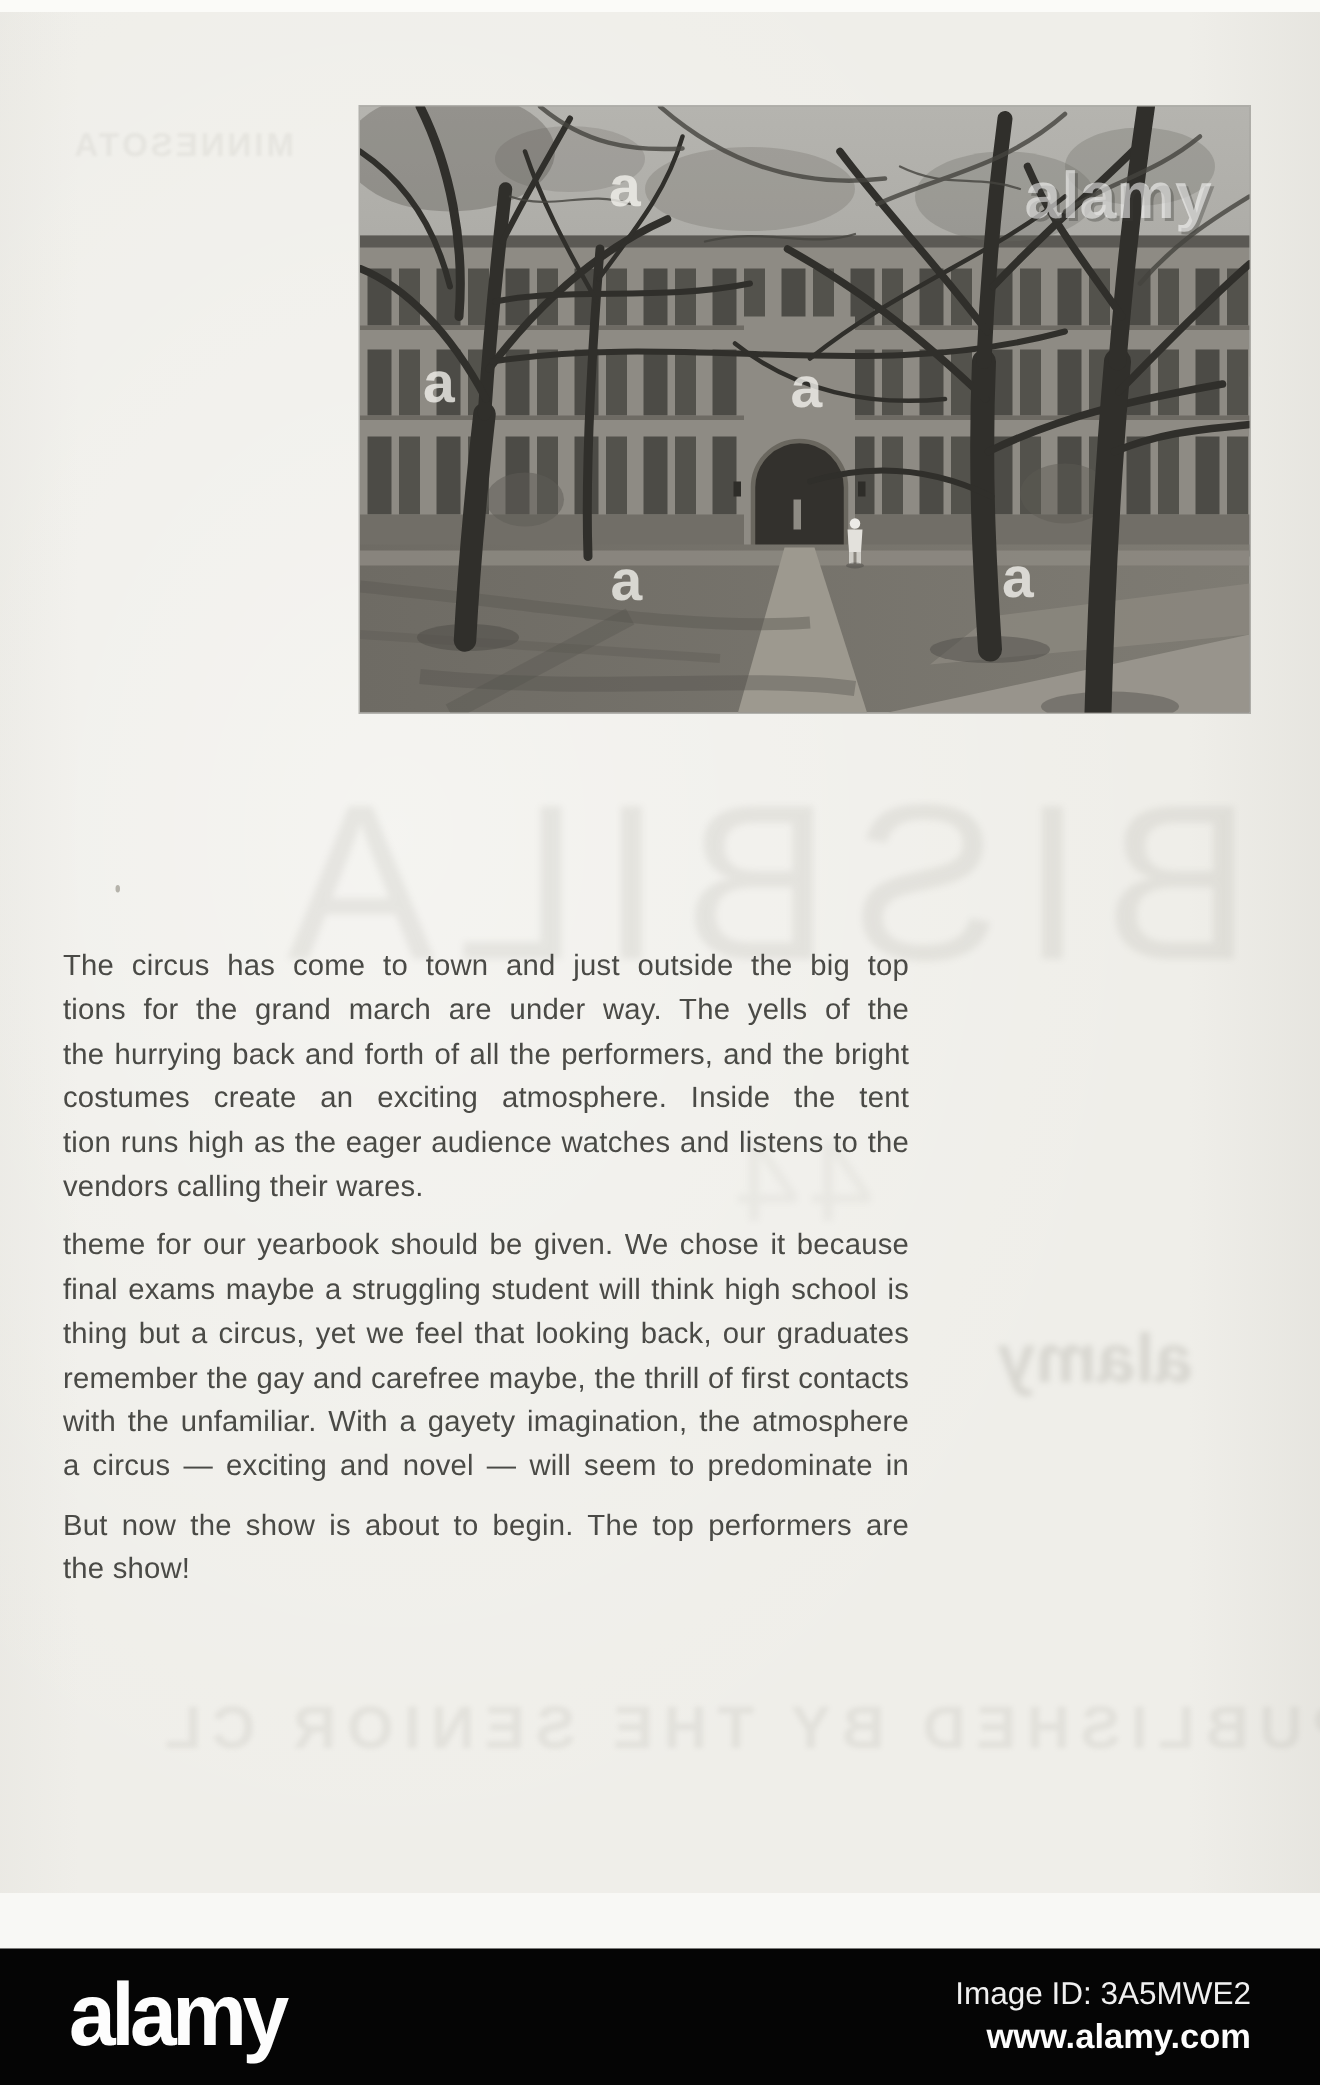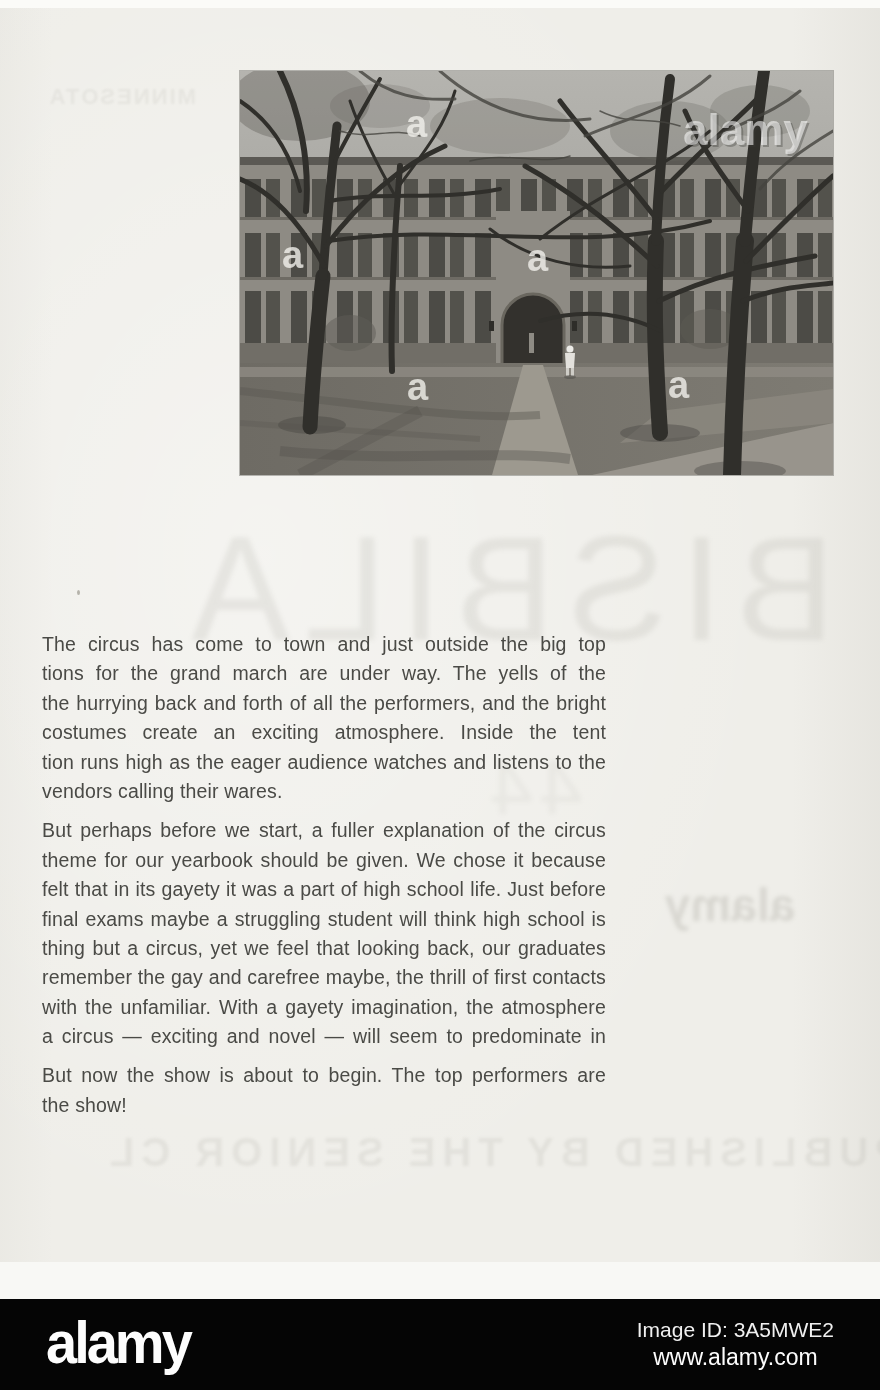--- a/index.html
+++ b/index.html
@@ -62,23 +62,23 @@
     position:absolute; left:0; top:1299px; width:880px; height:91px;
     background:#050505; color:#fff;
     display:flex; align-items:center; justify-content:space-between;
     padding:0 46px;
   }
   .footer-logo {
     font-weight:700; font-size:56px; letter-spacing:-3px;
     transform:scaleY(1.06); transform-origin:left center;
     color:#fdfdfd; line-height:1; margin-top:-4px;
   }
-  .footer-right { text-align:center; line-height:1.3; }
+  .footer-right { text-align:right; line-height:1.3; }
   .footer-id  { font-size:21px; color:#f0f0f0; }
-  .footer-url { font-size:23px; font-weight:400; color:#fdfdfd; }
+  .footer-url { font-size:23px; font-weight:700; color:#fdfdfd; }
 </style>
 </head>
 <body>
 
 <div class="page">
 
   <div class="top-edge"></div>
 
   <div class="ghost ghost-state">MINNESOTA</div>
   <div class="ghost ghost-title">BISBILA</div>
@@ -206,23 +206,21 @@
   <div class="body-text">
       <div class="paragraph">
         <div class="line">The circus has come to town and just outside the big top prepara-</div>
         <div class="line">tions for the grand march are under way. The yells of the trainers,</div>
         <div class="line">the hurrying back and forth of all the performers, and the bright</div>
         <div class="line">costumes create an exciting atmosphere. Inside the tent anticipa-</div>
         <div class="line">tion runs high as the eager audience watches and listens to the</div>
         <div class="line last">vendors calling their wares.</div>
       </div>
       <div class="paragraph">
-        <div class="line">But perhaps before we start, a fuller explanation of the circus</div>
         <div class="line">theme for our yearbook should be given. We chose it because we</div>
-        <div class="line">felt that in its gayety it was a part of high school life. Just before</div>
         <div class="line">final exams maybe a struggling student will think high school is any-</div>
         <div class="line">thing but a circus, yet we feel that looking back, our graduates will</div>
         <div class="line">remember the gay and carefree maybe, the thrill of first contacts</div>
         <div class="line">with the unfamiliar. With a gayety imagination, the atmosphere of</div>
         <div class="line">a circus — exciting and novel — will seem to predominate in their</div>
       </div>
       <div class="paragraph">
         <div class="line">But now the show is about to begin. The top performers are about</div>
         <div class="line last">the show!</div>
       </div>

